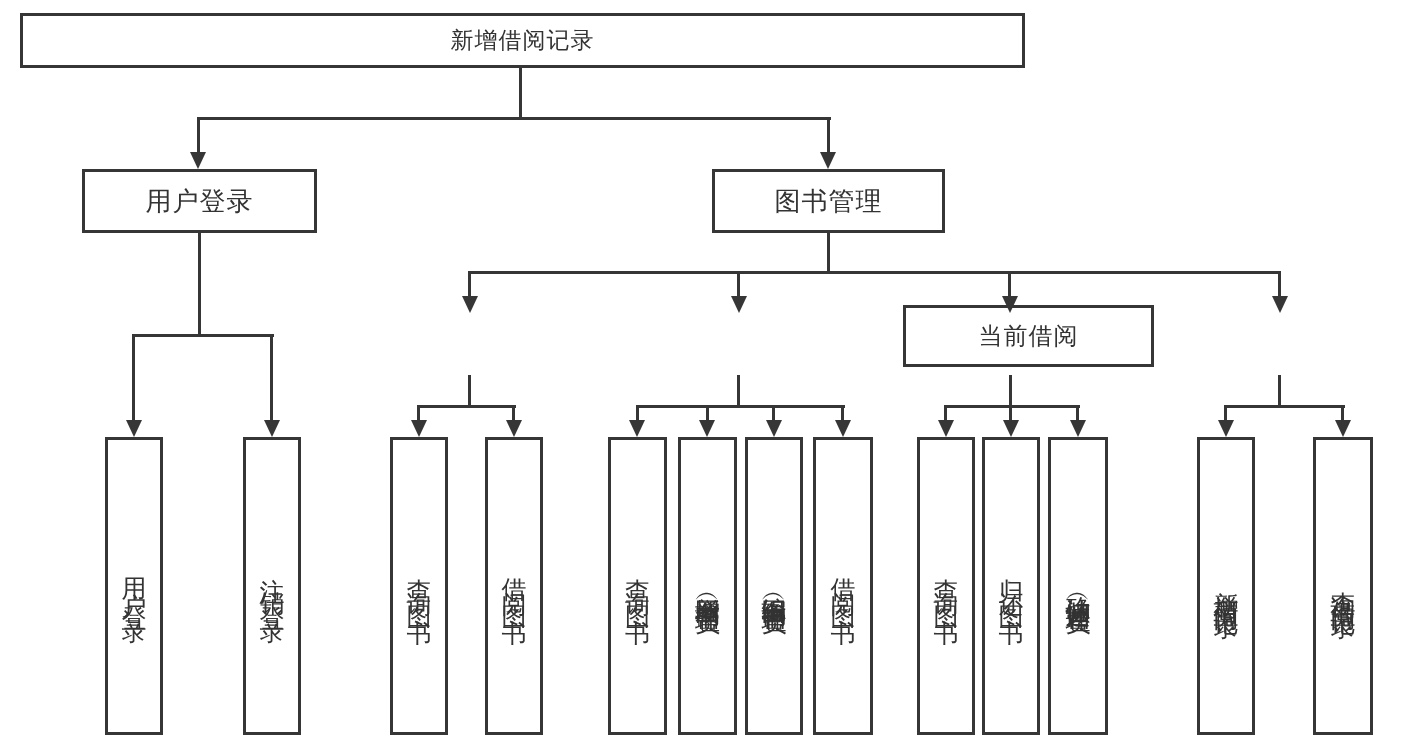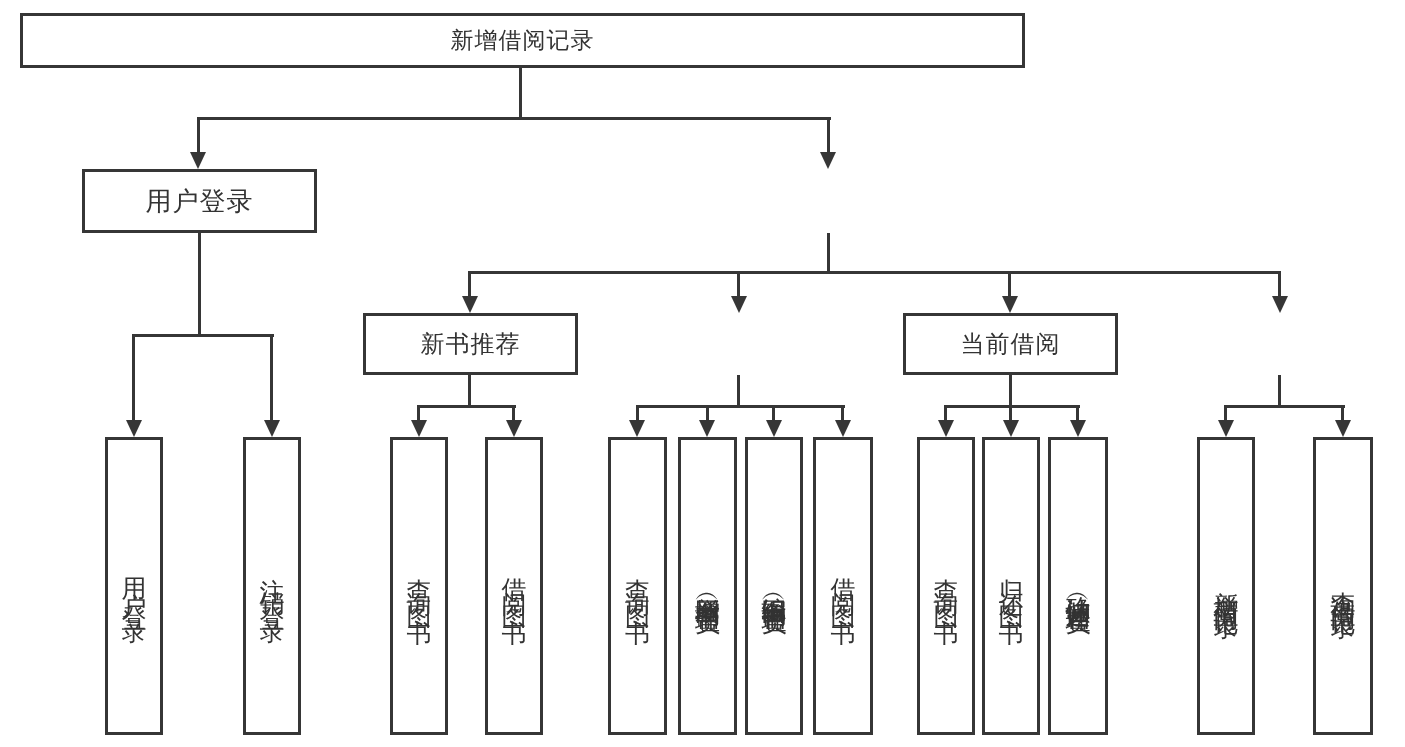--- a/index.html
+++ b/index.html
@@ -115,25 +115,25 @@
   <div class="arrow" style="left:1218px; top:420px;"></div>
   <div class="arrow" style="left:1335px; top:420px;"></div>
 
   <div class="node root" style="left:20px; top:13px; width:1005px; height:55px;">
     <span class="lbl">新增借阅记录</span>
   </div>
 
   <div class="node lvl2" style="left:82px; top:169px; width:235px; height:64px;">
     <span class="lbl">用户登录</span>
   </div>
+  <div class="node lvl2" style="left:712px; top:169px; width:233px; height:64px;">
+    <span class="lbl">图书管理</span>
+  </div>
 
-  <div class="node lvl3" style="left:363px; top:313px; width:215px; height:62px;">
-    <span class="lbl">新书推荐</span>
-  </div>
-  <div class="node lvl3" style="left:903px; top:313px; width:215px; height:62px;">
+  <div class="node lvl3" style="left:903px; top:305px; width:251px; height:62px;">
     <span class="lbl">当前借阅</span>
   </div>
 
   <div class="node leaf" style="left:105px; width:58px;">
     <span class="vlbl sp-wide">用户登录</span>
   </div>
   <div class="node leaf" style="left:243px; width:58px;">
     <span class="vlbl sp-wide">注销登录</span>
   </div>
 

